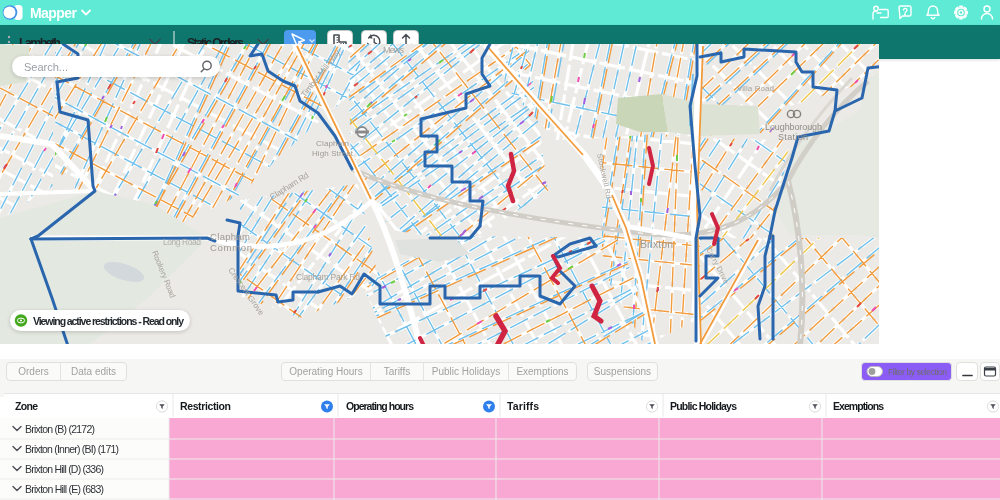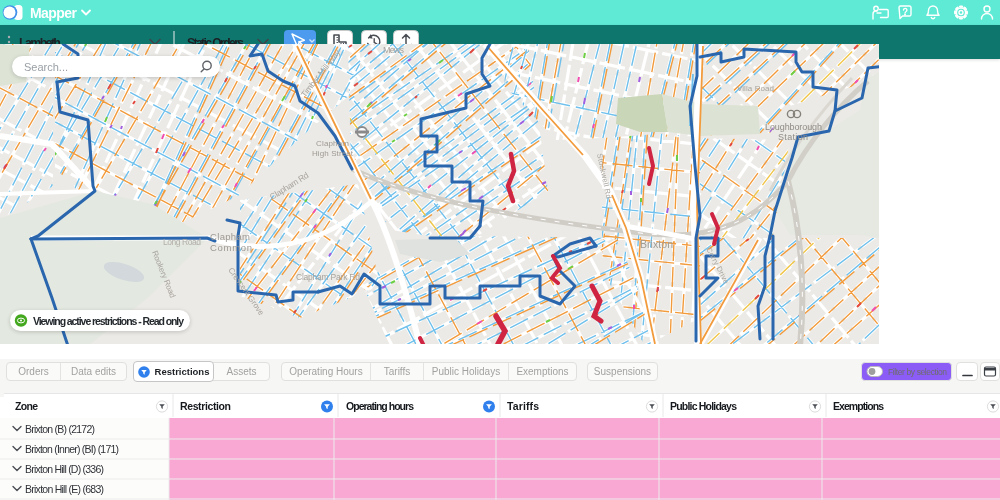--- a/index.html
+++ b/index.html
@@ -340,27 +340,20 @@
     <path d="M19.5,12 v10 M14.5,17 h10" stroke="#3a4149" stroke-width="1.8" stroke-linecap="round"></path>
     <path d="M14.5,38 h10" stroke="#3a4149" stroke-width="1.8" stroke-linecap="round"></path>
   </svg>
 </div>
 
 <div class="tabbar">
   <div class="tabgrp" style="left:6px">
     <div class="tab" style="width:54px">Orders</div>
       <div class="tab" style="width:65px">Data edits</div>
   </div>
-  <div class="tabgrp" style="left:133px">
-    <div class="tab sel" style="width:81px"><svg width="12" height="12" style="margin-right:5px">
-          <circle cx="6" cy="6" r="5.8" fill="#2f80ed"></circle>
-          <path d="M3.3,4.1 h5.4 l-2,2.4 v2.2 l-1.4,-0.9 v-1.3 z" fill="#fff"></path>
-        </svg>Restrictions</div>
-    <div class="tab" style="width:55px">Assets</div>
-  </div>
   <div class="tabgrp" style="left:281px">
     <div class="tab" style="width:89px">Operating Hours</div>
       <div class="tab" style="width:53px">Tariffs</div>
       <div class="tab" style="width:85px">Public Holidays</div>
       <div class="tab" style="width:67px">Exemptions</div>
   </div>
   <div class="tabgrp" style="left:587px">
     <div class="tab" style="width:69px">Suspensions</div>
   </div>
   <div class="tabgrp" style="left:861px;width:91px;background:#8b5cf6">

